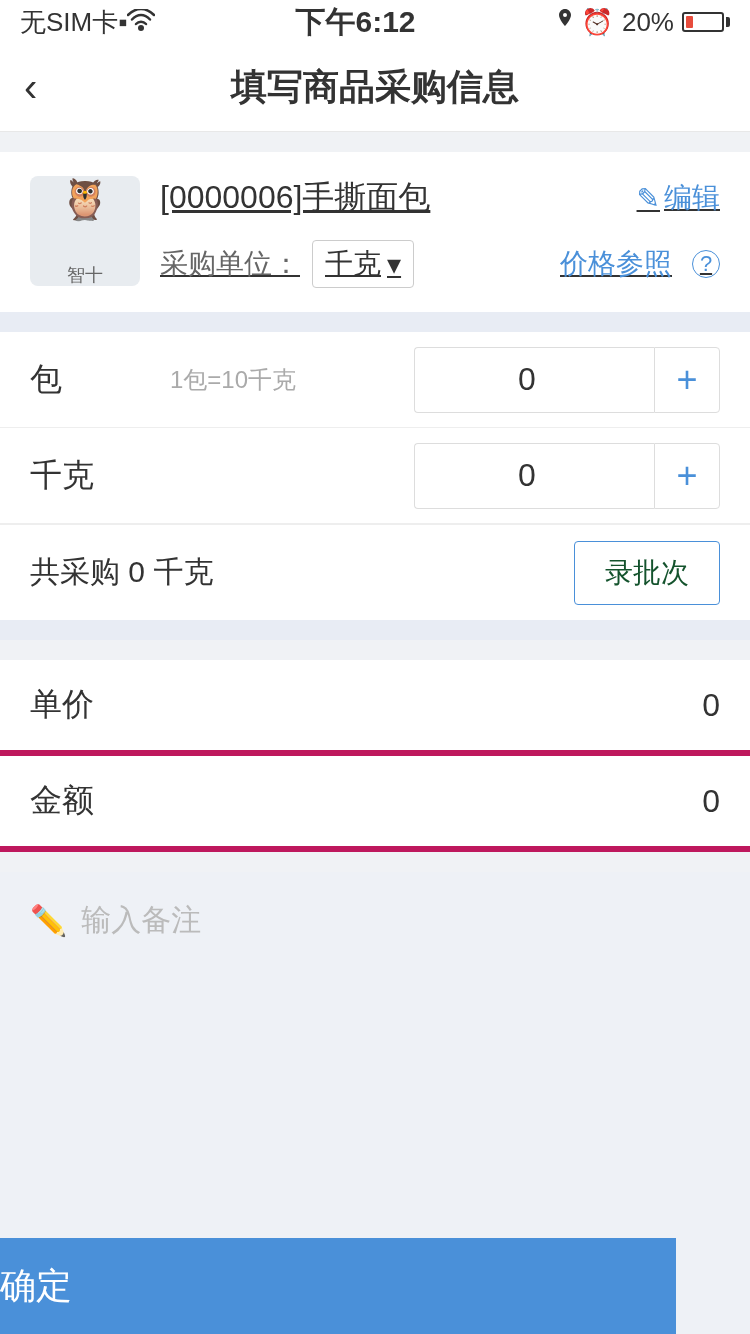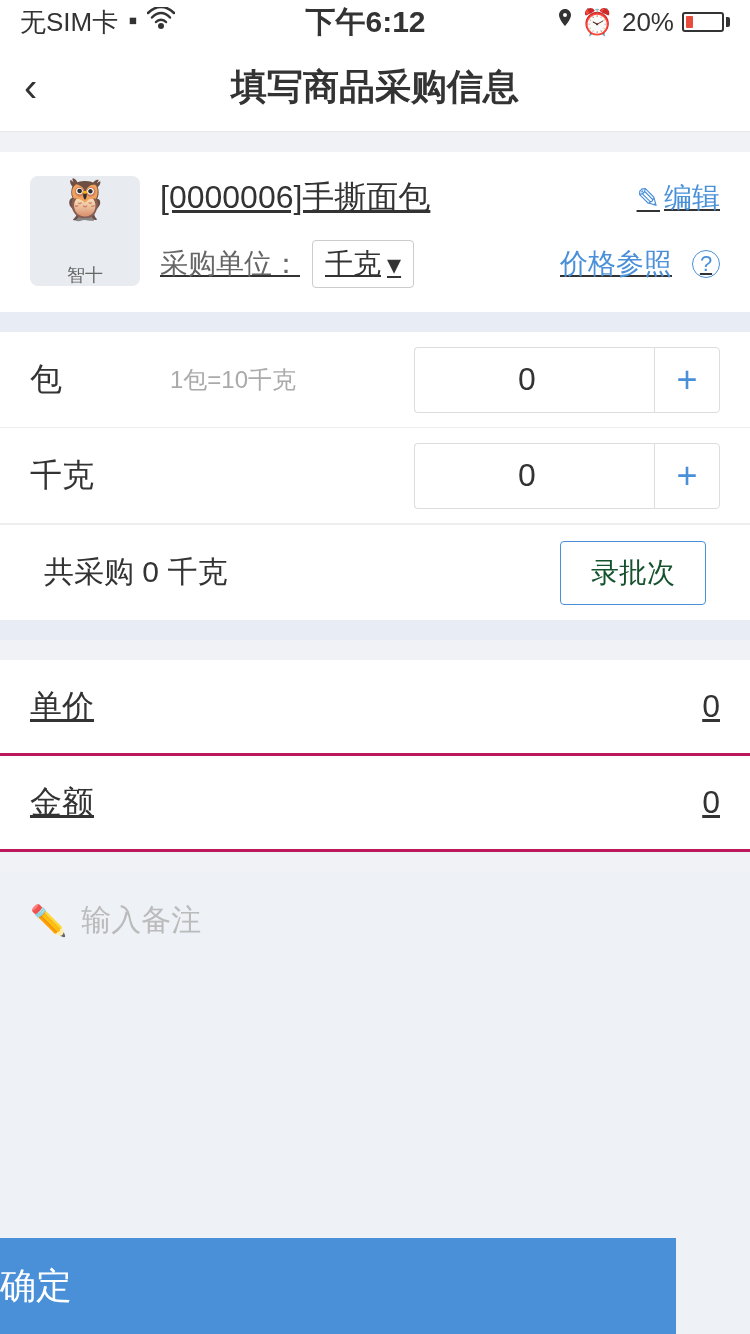--- a/index.html
+++ b/index.html
@@ -20,21 +20,21 @@
       background: #fff;
       display: flex;
       align-items: center;
       justify-content: space-between;
       padding: 0 20px;
       font-size: 28px;
       font-weight: 500;
     }
     .status-left {
       display: flex;
-      gap: 10px;
+      align-items: center;
       font-size: 26px;
     }
     .status-center {
       font-size: 30px;
       font-weight: 600;
     }
     .status-right {
       display: flex;
       align-items: center;
       gap: 8px;
@@ -235,21 +235,21 @@
       font-size: 36px;
       color: #4a90d9;
       cursor: pointer;
     }
 
     
     .summary-row {
       display: flex;
       align-items: center;
       justify-content: space-between;
-      padding: 0 44px;
+      padding: 0 30px;
       height: 96px;
       background: #fff;
       border-top: 1px solid #eee;
     }
     .summary-text {
       font-size: 30px;
       color: #333;
     }
     .batch-btn {
       border: 1px solid #4a90d9;
@@ -265,22 +265,21 @@
     .price-section {
       background: #fff;
       margin-top: 20px;
     }
     .price-row {
       display: flex;
       align-items: center;
       justify-content: space-between;
       padding: 0 30px;
       height: 96px;
-      border-bottom: 3px solid #be185d;
-      text-decoration: underline;
+      border-bottom: 6px solid #be185d;
     }
     .price-row-label {
       font-size: 32px;
       color: #333;
     }
     .price-row-value {
       font-size: 32px;
       color: #333;
     }
 

